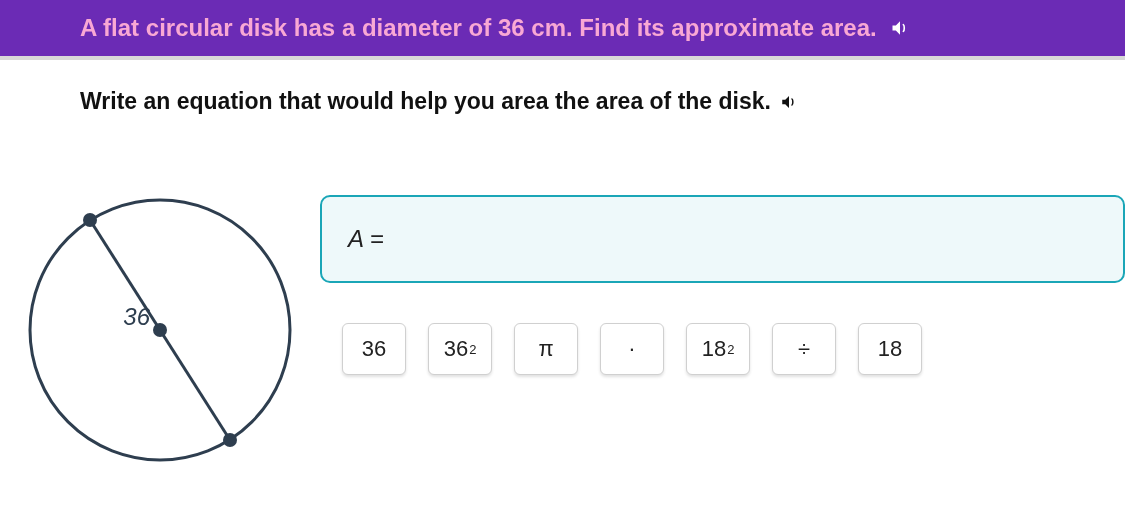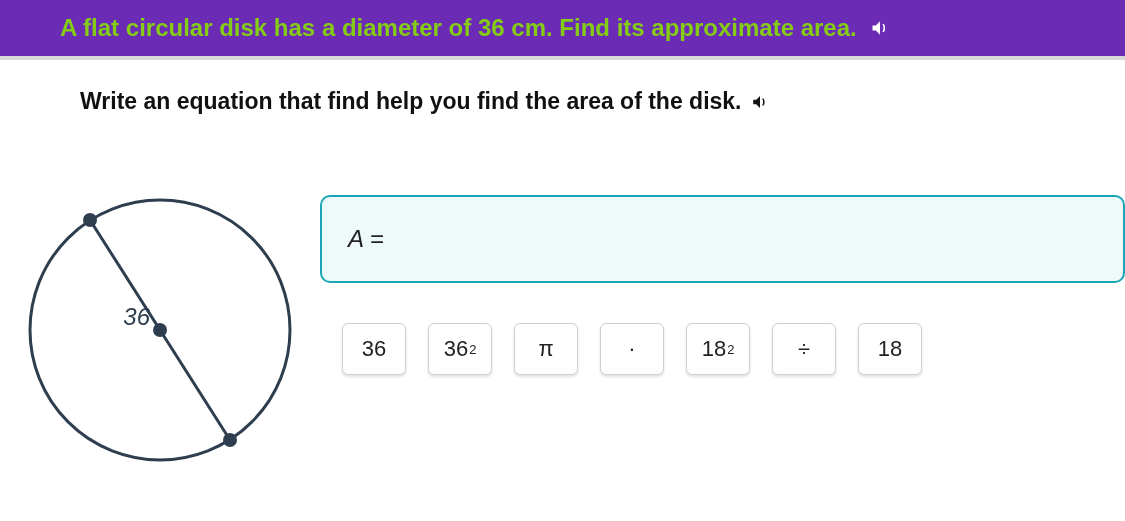--- a/index.html
+++ b/index.html
@@ -6,24 +6,24 @@
   body {
     font-family: Arial, Helvetica, sans-serif;
     background: #ffffff;
     width: 1125px;
     height: 521px;
     overflow: hidden;
     position: relative;
   }
   .question-banner {
     background: #6b2bb5;
-    color: #84cc16;
+    color: #f9a8d4;
     font-weight: bold;
     font-size: 24px;
-    padding: 14px 0 14px 60px;
+    padding: 14px 0 14px 80px;
     display: flex;
     align-items: center;
     gap: 12px;
     border-bottom: 4px solid #d8d8d8;
   }
   .speaker-icon {
     display: inline-flex;
     align-items: center;
   }
   .instruction-row {
@@ -98,21 +98,21 @@
   <span>A flat circular disk has a diameter of 36 cm. Find its approximate area.</span>
   <span class="speaker-icon">
     <svg width="22" height="20" viewBox="0 0 24 24" fill="#ffffff">
       <path d="M3 9v6h4l5 5V4L7 9H3z"></path>
       <path d="M16 8c1.5 1 1.5 7 0 8" stroke="#ffffff" stroke-width="2" fill="none" stroke-linecap="round"></path>
     </svg>
   </span>
 </div>
 
 <div class="instruction-row">
-  <span>Write an equation that find help you find the area of the disk.</span>
+  <span>Write an equation that would help you area the area of the disk.</span>
   <span class="speaker-icon">
     <svg width="20" height="18" viewBox="0 0 24 24" fill="#111">
       <path d="M3 9v6h4l5 5V4L7 9H3z"></path>
       <path d="M16 8c1.5 1 1.5 7 0 8" stroke="#111" stroke-width="2" fill="none" stroke-linecap="round"></path>
     </svg>
   </span>
 </div>
 
 <div class="content-area">
   <div class="diagram-col">

